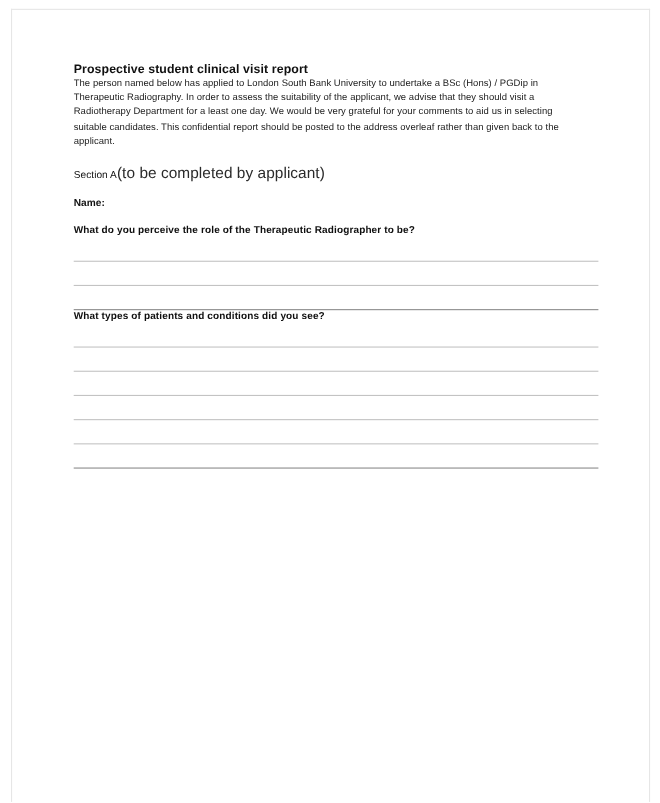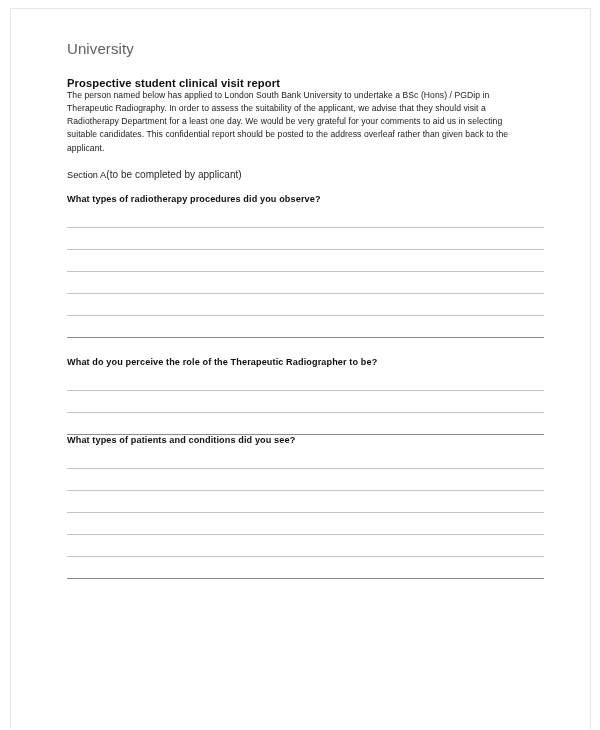--- a/index.html
+++ b/index.html
@@ -80,21 +80,21 @@
     color: #111111;
     margin-bottom: 14px;
     letter-spacing: 0.05px;
   }
   .section-label {
     font-weight: 400;
     font-size: 9.2px;
   }
   .section-note {
     font-weight: 400;
-    font-size: 10px;
+    font-size: 14px;
     color: #2a2a2a;
   }
 
   .name-row {
     font-size: 9.2px;
     font-weight: 700;
     color: #111111;
     margin-bottom: 15px;
     letter-spacing: 0.05px;
   }
@@ -134,46 +134,35 @@
   .block { margin-bottom: 19px; }
   .block.last { margin-bottom: 0; }
 </style>
 </head>
 <body>
 
 <div class="page">
   <div class="content">
 
     <div class="logo">
-      <div class="logo-secondary">University</div>
     </div>
 
     <div class="doc-title">Prospective student clinical visit report</div>
 
     <div class="intro">
       <p>The person named below has applied to London South Bank University to undertake a BSc (Hons) / PGDip in Therapeutic Radiography. In order to assess the suitability of the applicant, we advise that they should visit a Radiotherapy Department for a least one day. We would be very grateful for your comments to aid us in selecting suitable candidates. This confidential report should be posted to the address overleaf rather than given back to the applicant.</p>
     </div>
 
     <div class="section-row">
       <span class="section-label">Section A</span><span class="section-note">(to be completed by applicant)</span>
     </div>
 
+    <div class="name-row">Name:</div>
 
 
-    <div class="block">
-      <div class="question">What types of radiotherapy procedures did you observe?</div>
-      <div class="answer-lines">
-          <div class="rule"></div>
-          <div class="rule"></div>
-          <div class="rule"></div>
-          <div class="rule"></div>
-          <div class="rule"></div>
-          <div class="rule strong"></div>
-        </div>
-    </div>
 
     <div class="block last">
       <div class="question">What do you perceive the role of the Therapeutic Radiographer to be?</div>
       <div class="answer-lines">
           <div class="rule"></div>
           <div class="rule"></div>
           <div class="rule strong"></div>
         </div>
     </div>
 

